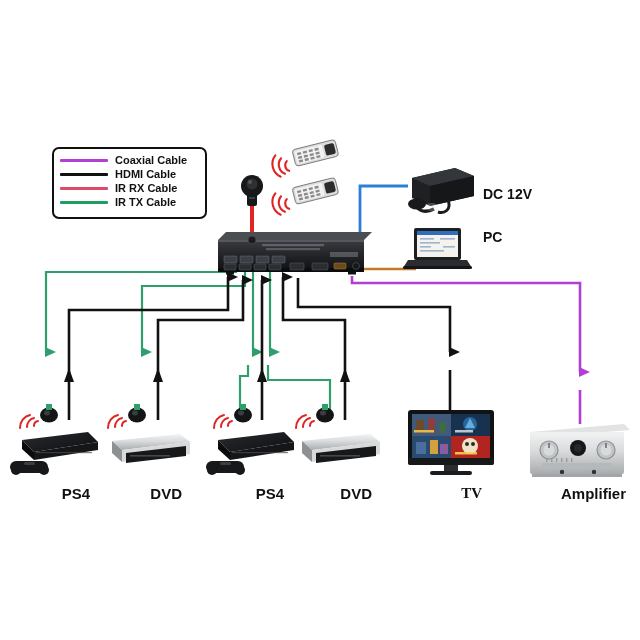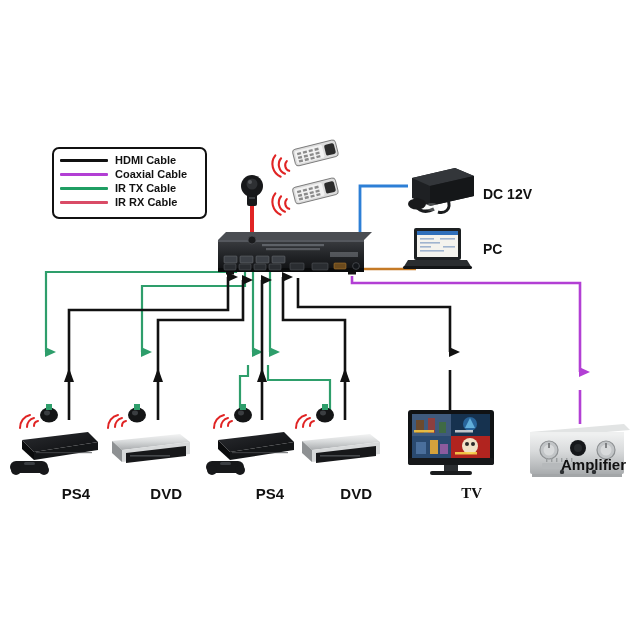--- a/index.html
+++ b/index.html
@@ -375,40 +375,40 @@
       </g>
       <circle cx="562" cy="472" r="2.2" fill="#2e3134"></circle>
       <circle cx="594" cy="472" r="2.2" fill="#2e3134"></circle>
       <rect x="532" y="474" width="90" height="3" fill="#a3a6a8"></rect>
     </g>
 
   </svg>
 
   <div class="legend-box">
     <div class="legend-row">
+      <div class="legend-swatch" style="background:#b23fd4"></div>
+      <div class="legend-label">Coaxial Cable</div>
+    </div>
+    <div class="legend-row">
       <div class="legend-swatch" style="background:#111111"></div>
       <div class="legend-label">HDMI Cable</div>
     </div>
     <div class="legend-row">
-      <div class="legend-swatch" style="background:#b23fd4"></div>
-      <div class="legend-label">Coaxial Cable</div>
+      <div class="legend-swatch" style="background:#d94b66"></div>
+      <div class="legend-label">IR RX Cable</div>
     </div>
     <div class="legend-row">
       <div class="legend-swatch" style="background:#1f9e63"></div>
       <div class="legend-label">IR TX Cable</div>
     </div>
-    <div class="legend-row">
-      <div class="legend-swatch" style="background:#d94b66"></div>
-      <div class="legend-label">IR RX Cable</div>
-    </div>
   </div>
 
   <div class="side-label" style="left:483px;top:186px;">DC 12V</div>
-  <div class="side-label" style="left:483px;top:241px;">PC</div>
+  <div class="side-label" style="left:483px;top:229px;">PC</div>
 
   <div class="dev-label" style="left:28px;top:485px;width:62px;">PS4</div>
   <div class="dev-label" style="left:120px;top:485px;width:62px;">DVD</div>
   <div class="dev-label" style="left:222px;top:485px;width:62px;">PS4</div>
   <div class="dev-label" style="left:310px;top:485px;width:62px;">DVD</div>
   <div class="dev-label" style="left:420px;top:485px;width:62px;font-family:Liberation Serif, serif;">TV</div>
-  <div class="dev-label" style="left:530px;top:456px;width:96px;">Amplifier</div>
+  <div class="dev-label" style="left:530px;top:485px;width:96px;">Amplifier</div>
 
 </div>
 
 </body></html>

